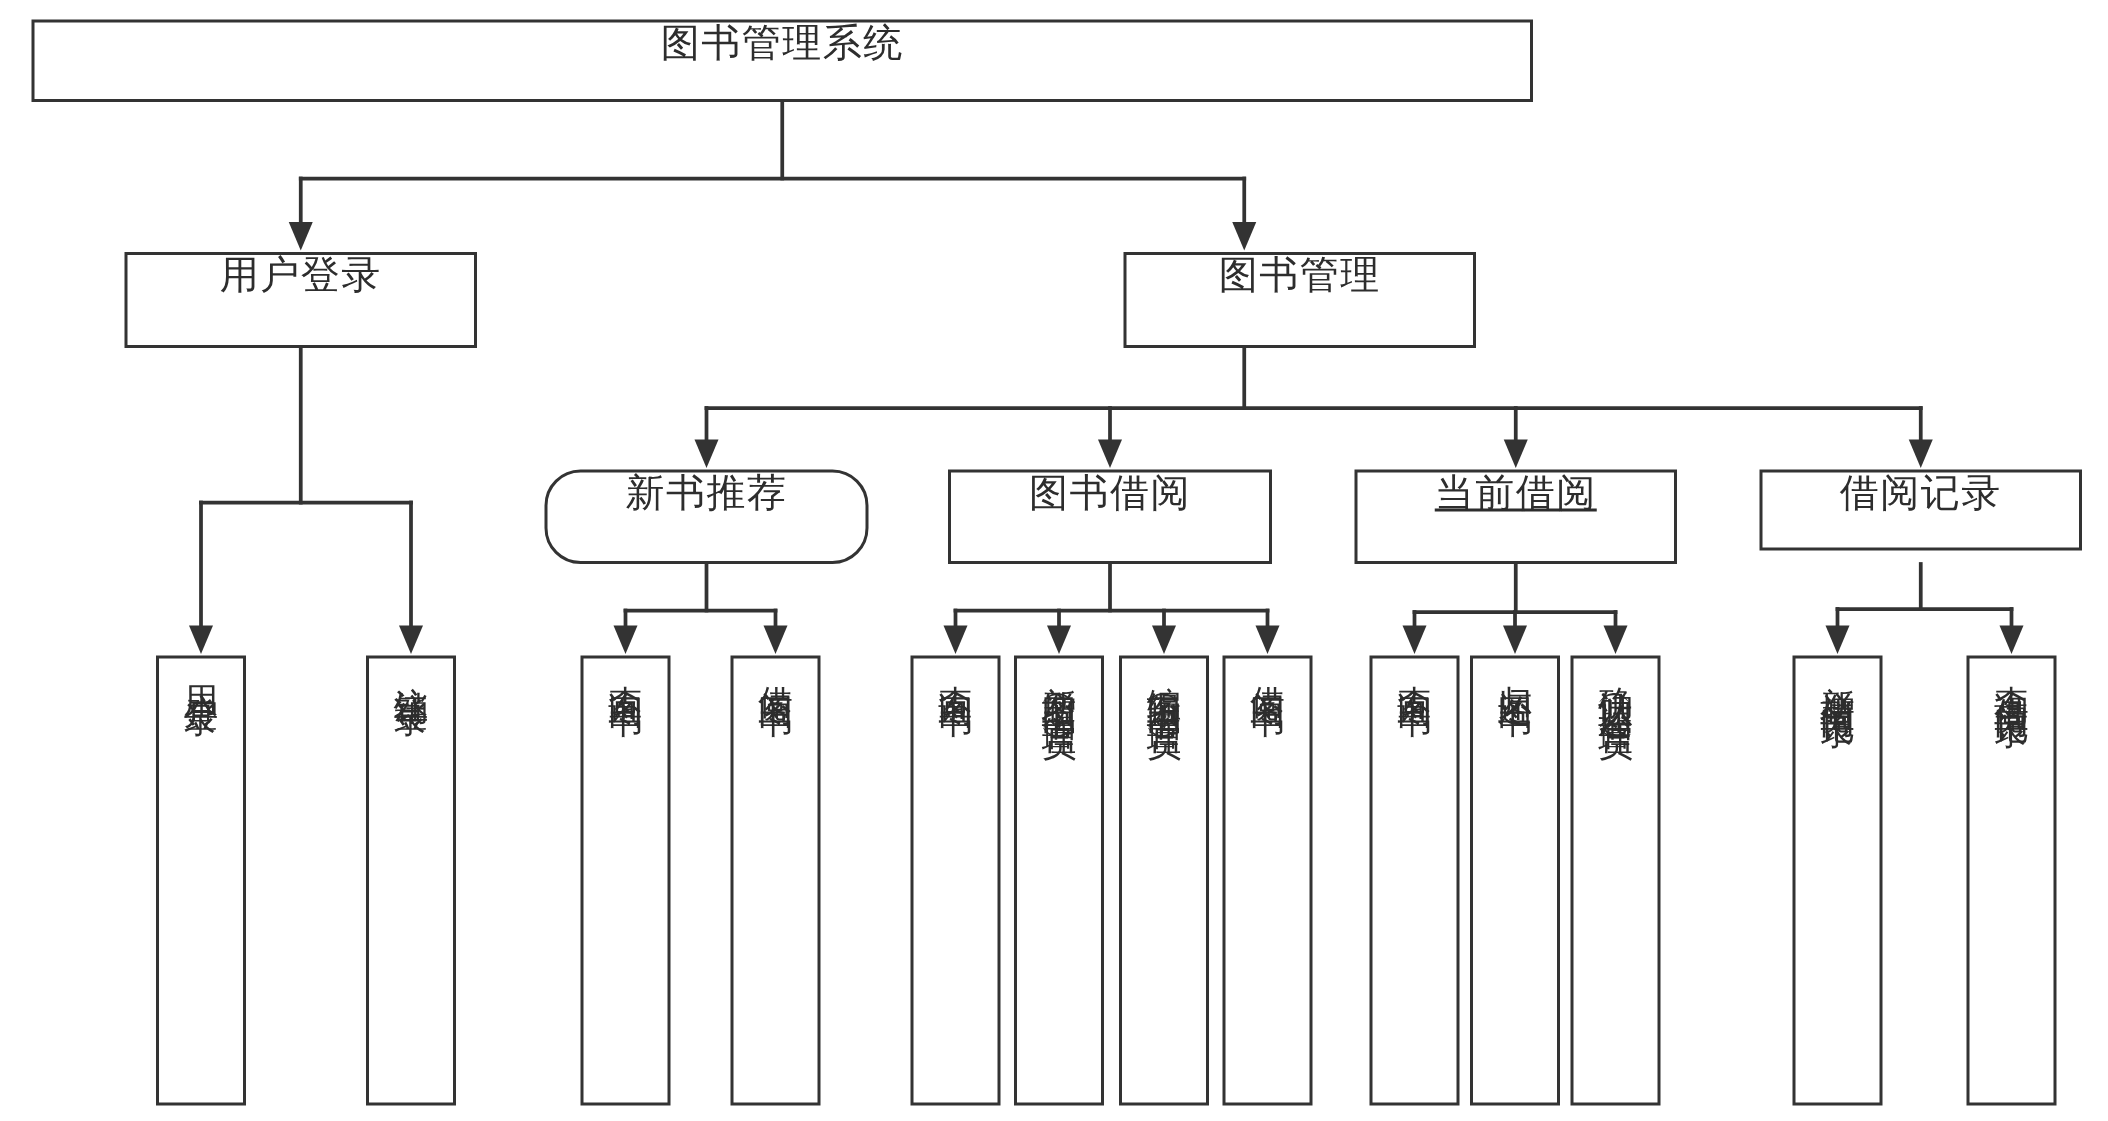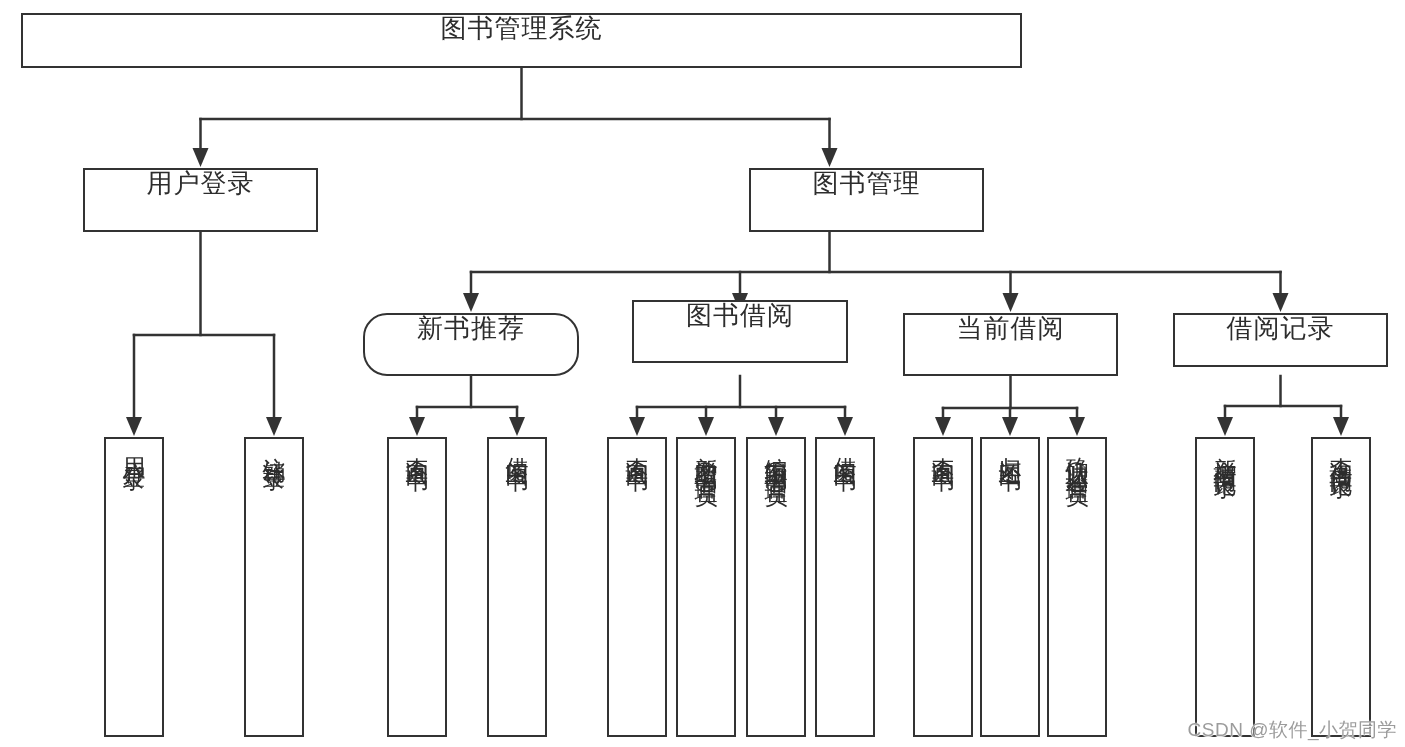--- a/index.html
+++ b/index.html
@@ -122,24 +122,24 @@
       </div>
       <div class="node horiz" style="left: 83px; top: 168px; width: 235px; height: 64px; border-color: rgb(51, 51, 51); color: rgb(45, 45, 45);">
         <span class="label">用户登录</span>
       </div>
       <div class="node horiz" style="left: 712px; top: 168px; width: 235px; height: 64px; border-color: rgb(51, 51, 51); color: rgb(45, 45, 45); margin-left: 37px;">
         <span class="label">图书管理</span>
       </div>
       <div class="node horiz" style="left: 363px; top: 313px; width: 216px; height: 63px; border-color: rgb(51, 51, 51); color: rgb(45, 45, 45); border-radius: 24px;">
         <span class="label">新书推荐</span>
       </div>
-      <div class="node horiz" style="left: 632px; top: 300px; width: 216px; height: 63px; border-color: rgb(51, 51, 51); color: rgb(45, 45, 45);">
+      <div class="node horiz" style="left: 632px; top: 313px; width: 216px; height: 63px; border-color: rgb(51, 51, 51); color: rgb(45, 45, 45);">
         <span class="label">图书借阅</span>
       </div>
-      <div class="node horiz" style="left: 903px; top: 313px; width: 215px; height: 63px; border-color: rgb(51, 51, 51); color: rgb(45, 45, 45);">
+      <div class="node horiz" style="left: 903px; top: 313px; width: 215px; height: 63px; border-color: rgb(51, 51, 51); color: rgb(45, 45, 45); text-decoration: underline;">
         <span class="label">当前借阅</span>
       </div>
       <div class="node horiz" style="left: 1173px; top: 313px; width: 215px; height: 54px; border-color: rgb(51, 51, 51); color: rgb(45, 45, 45);">
         <span class="label">借阅记录</span>
       </div>
       <div class="node vert" style="left: 104px; top: 437px; width: 60px; height: 300px; border-color: rgb(51, 51, 51); color: rgb(45, 45, 45);">
         <span class="label">用户登录</span>
       </div>
       <div class="node vert" style="left: 244px; top: 437px; width: 60px; height: 300px; border-color: rgb(51, 51, 51); color: rgb(45, 45, 45);">
         <span class="label">注销登录</span>
@@ -171,14 +171,13 @@
       <div class="node vert" style="left: 1047px; top: 437px; width: 60px; height: 300px; border-color: rgb(51, 51, 51); color: rgb(45, 45, 45);">
         <span class="label">确认归还（管理员）</span>
       </div>
       <div class="node vert" style="left: 1195px; top: 437px; width: 60px; height: 300px; border-color: rgb(51, 51, 51); color: rgb(45, 45, 45);">
         <span class="label">新增借阅记录</span>
       </div>
       <div class="node vert" style="left: 1311px; top: 437px; width: 60px; height: 300px; border-color: rgb(51, 51, 51); color: rgb(45, 45, 45);">
         <span class="label">查询借阅记录</span>
       </div>
     </div>
-  <div class="watermark" style="color: rgb(156, 156, 156);">CSDN @软件_小贺同学</div>
 </div>
 
 </body></html>

